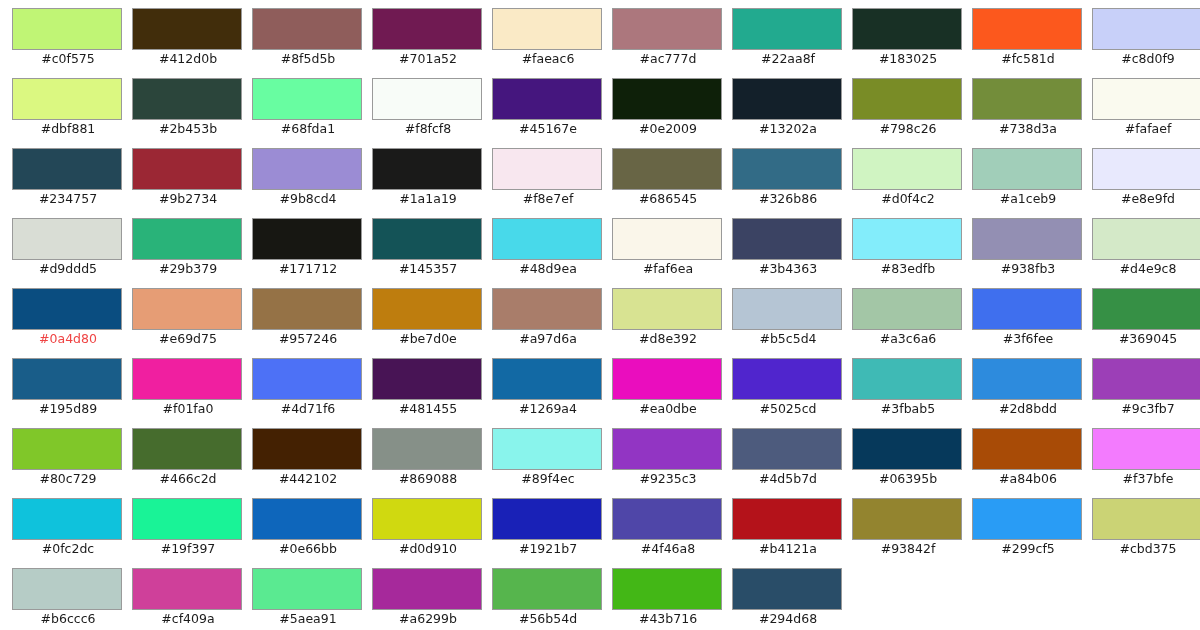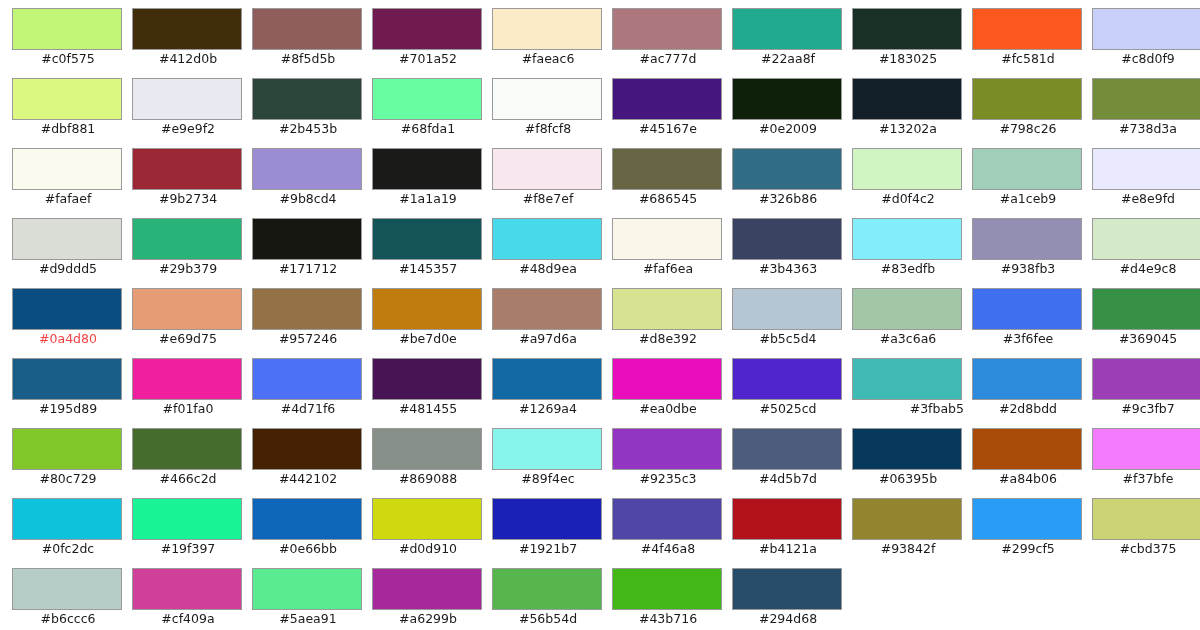--- a/index.html
+++ b/index.html
@@ -91,24 +91,20 @@
     </div>
     <div class="swatch-cell">
       <div class="swatch-chip" style="background-color: rgb(200, 208, 249); border-color: rgb(154, 154, 154);"></div>
       <span class="swatch-label" style="color: rgb(28, 28, 28);">#c8d0f9</span>
     </div>
     <div class="swatch-cell">
       <div class="swatch-chip" style="background-color: rgb(219, 248, 129); border-color: rgb(154, 154, 154);"></div>
       <span class="swatch-label" style="color: rgb(28, 28, 28);">#dbf881</span>
     </div>
     <div class="swatch-cell">
-      <div class="swatch-chip" style="background-color: rgb(233, 233, 242); border-color: rgb(154, 154, 154);"></div>
-      <span class="swatch-label" style="color: rgb(28, 28, 28);">#e9e9f2</span>
-    </div>
-    <div class="swatch-cell">
       <div class="swatch-chip" style="background-color: rgb(43, 69, 59); border-color: rgb(154, 154, 154);"></div>
       <span class="swatch-label" style="color: rgb(28, 28, 28);">#2b453b</span>
     </div>
     <div class="swatch-cell">
       <div class="swatch-chip" style="background-color: rgb(104, 253, 161); border-color: rgb(154, 154, 154);"></div>
       <span class="swatch-label" style="color: rgb(28, 28, 28);">#68fda1</span>
     </div>
     <div class="swatch-cell">
       <div class="swatch-chip" style="background-color: rgb(248, 252, 248); border-color: rgb(154, 154, 154);"></div>
       <span class="swatch-label" style="color: rgb(28, 28, 28);">#f8fcf8</span>
@@ -131,20 +127,24 @@
     </div>
     <div class="swatch-cell">
       <div class="swatch-chip" style="background-color: rgb(115, 141, 58); border-color: rgb(154, 154, 154);"></div>
       <span class="swatch-label" style="color: rgb(28, 28, 28);">#738d3a</span>
     </div>
     <div class="swatch-cell">
       <div class="swatch-chip" style="background-color: rgb(250, 250, 239); border-color: rgb(154, 154, 154);"></div>
       <span class="swatch-label" style="color: rgb(28, 28, 28);">#fafaef</span>
     </div>
     <div class="swatch-cell">
+      <div class="swatch-chip" style="background-color: rgb(35, 71, 87); border-color: rgb(154, 154, 154);"></div>
+      <span class="swatch-label" style="color: rgb(28, 28, 28);">#234757</span>
+    </div>
+    <div class="swatch-cell">
       <div class="swatch-chip" style="background-color: rgb(155, 39, 52); border-color: rgb(154, 154, 154);"></div>
       <span class="swatch-label" style="color: rgb(28, 28, 28);">#9b2734</span>
     </div>
     <div class="swatch-cell">
       <div class="swatch-chip" style="background-color: rgb(155, 140, 212); border-color: rgb(154, 154, 154);"></div>
       <span class="swatch-label" style="color: rgb(28, 28, 28);">#9b8cd4</span>
     </div>
     <div class="swatch-cell">
       <div class="swatch-chip" style="background-color: rgb(26, 26, 25); border-color: rgb(154, 154, 154);"></div>
       <span class="swatch-label" style="color: rgb(28, 28, 28);">#1a1a19</span>
@@ -276,21 +276,21 @@
     <div class="swatch-cell">
       <div class="swatch-chip" style="background-color: rgb(234, 13, 190); border-color: rgb(154, 154, 154);"></div>
       <span class="swatch-label" style="color: rgb(28, 28, 28);">#ea0dbe</span>
     </div>
     <div class="swatch-cell">
       <div class="swatch-chip" style="background-color: rgb(80, 37, 205); border-color: rgb(154, 154, 154);"></div>
       <span class="swatch-label" style="color: rgb(28, 28, 28);">#5025cd</span>
     </div>
     <div class="swatch-cell">
       <div class="swatch-chip" style="background-color: rgb(63, 186, 181); border-color: rgb(154, 154, 154);"></div>
-      <span class="swatch-label" style="color: rgb(28, 28, 28); text-align: right;">#3fbab5</span>
+      <span class="swatch-label" style="color: rgb(28, 28, 28);">#3fbab5</span>
     </div>
     <div class="swatch-cell">
       <div class="swatch-chip" style="background-color: rgb(45, 139, 221); border-color: rgb(154, 154, 154);"></div>
       <span class="swatch-label" style="color: rgb(28, 28, 28);">#2d8bdd</span>
     </div>
     <div class="swatch-cell">
       <div class="swatch-chip" style="background-color: rgb(156, 63, 183); border-color: rgb(154, 154, 154);"></div>
       <span class="swatch-label" style="color: rgb(28, 28, 28);">#9c3fb7</span>
     </div>
     <div class="swatch-cell">

